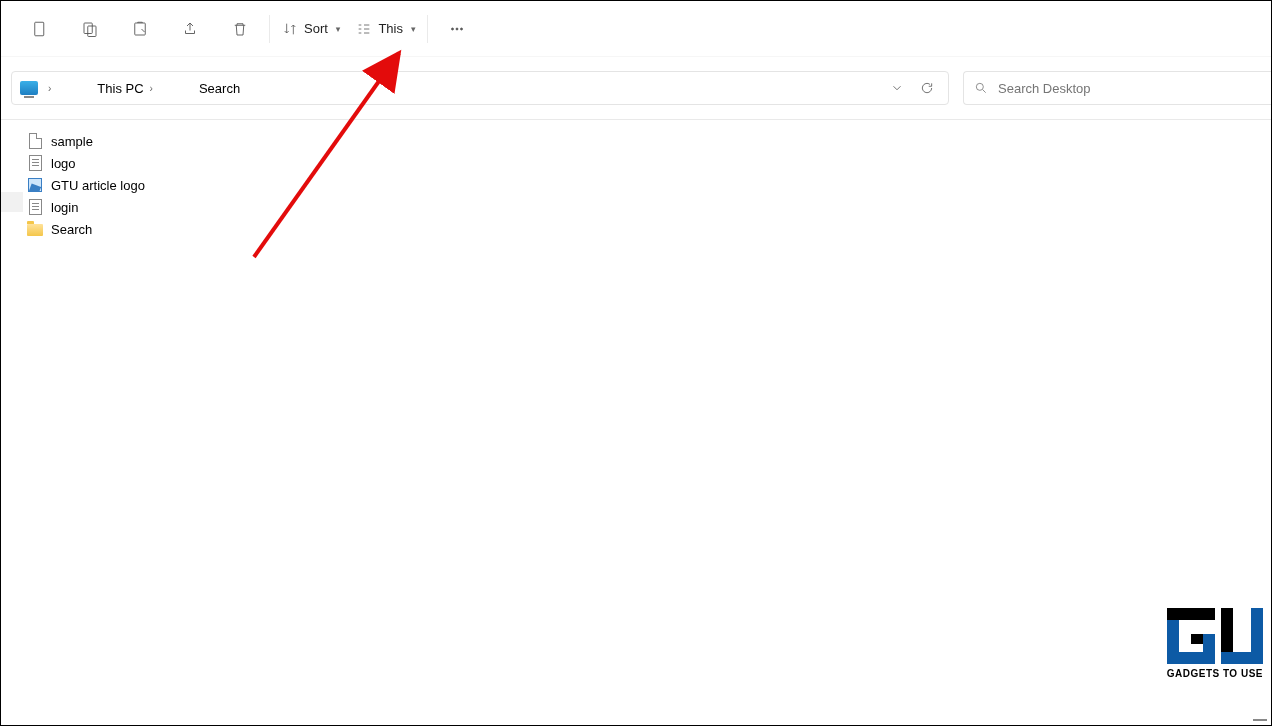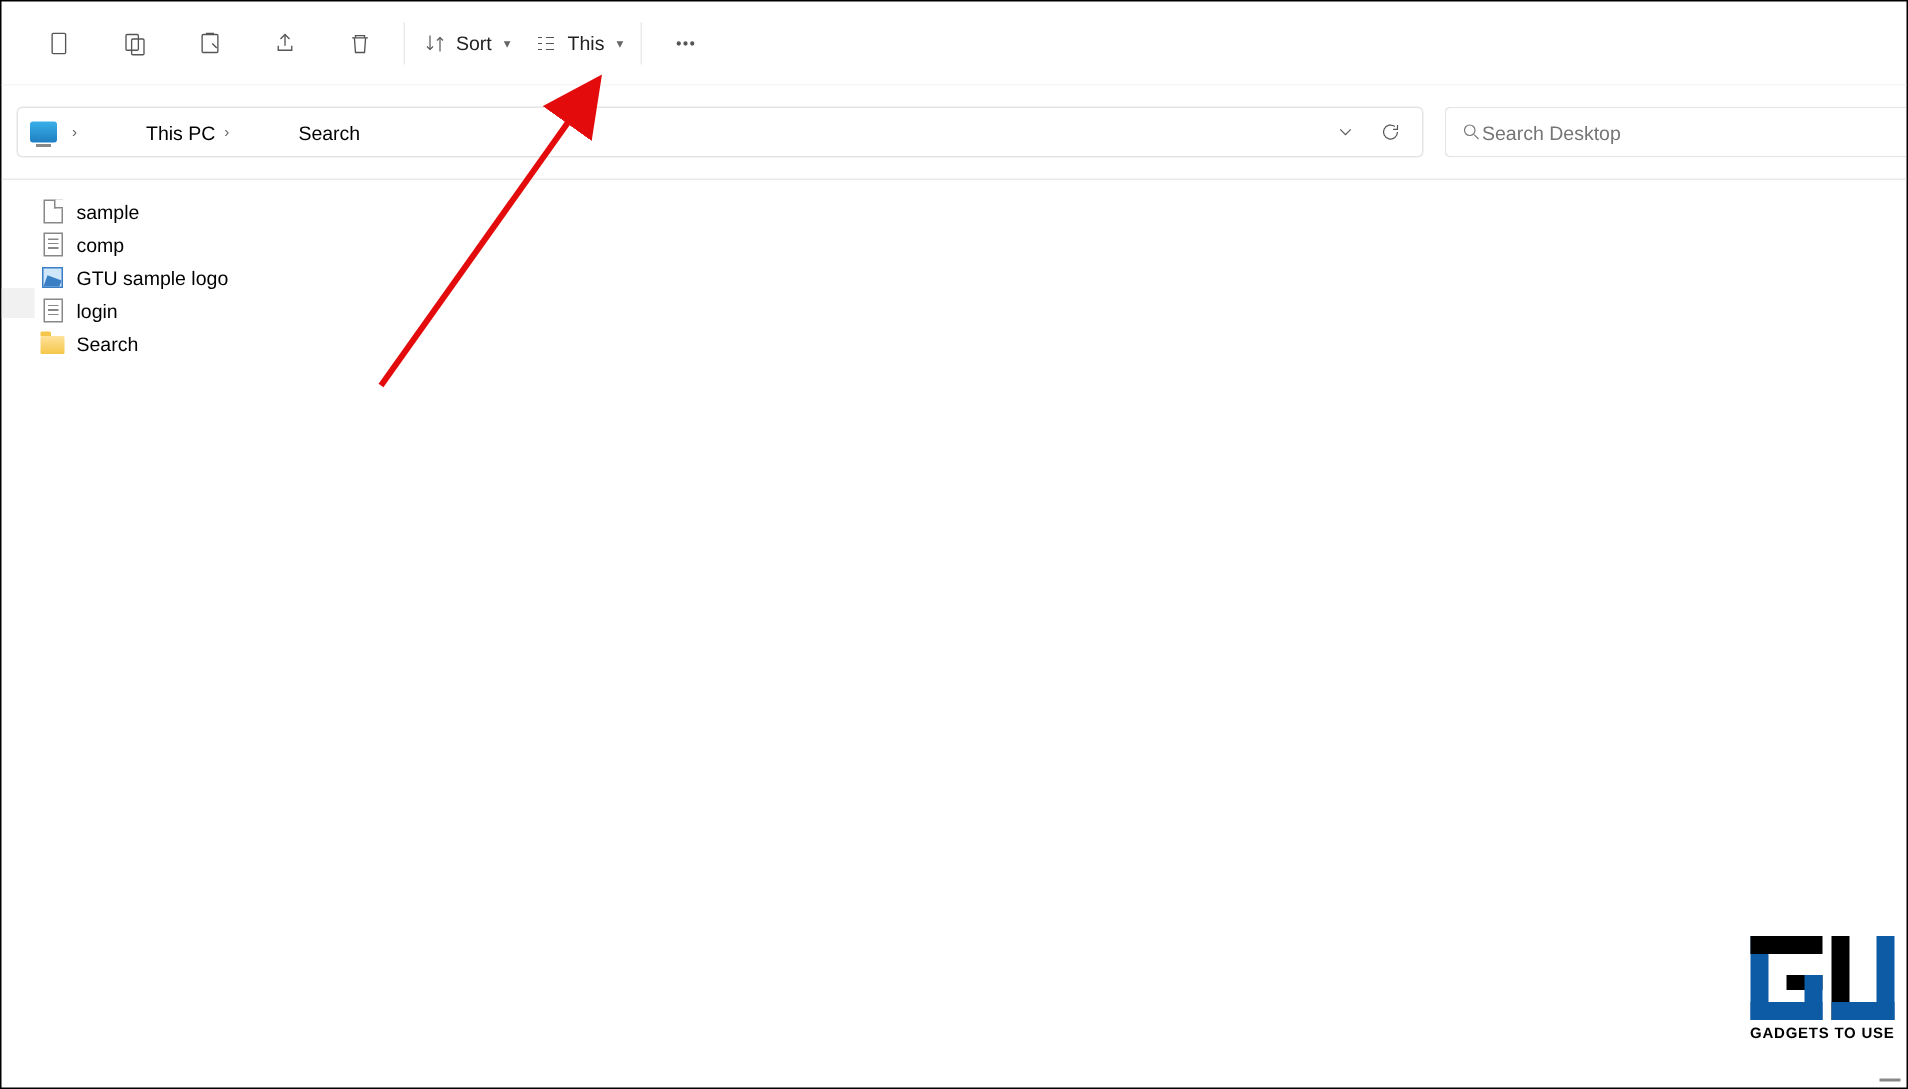--- a/index.html
+++ b/index.html
@@ -86,21 +86,21 @@
   .search-bar {
     width: 308px;
     height: 34px;
     border: 1px solid #e4e4e4;
     border-right: none;
     border-radius: 4px 0 0 4px;
     display: flex;
     align-items: center;
     padding: 12px 10px;
     color: #777;
-    gap: 0;
+    gap: 10px;
   }
   .search-bar svg { width: 14px; height: 14px; stroke: #777; fill: none; stroke-width: 1.4; }
   .search-bar input { border: none; outline: none; font-size: 13px; flex: 1; color: #222; background: transparent; }
 
   
   .content { position: relative; padding: 10px 0 0 22px; }
   .grab-strip {
     position: absolute; left: 0; top: 72px; width: 22px; height: 20px; background: #f1f1f1;
   }
   .file-item {
@@ -133,21 +133,21 @@
   .ico-folder {
     width: 16px; height: 12px; background: linear-gradient(#ffe29a,#f4c64a); border-radius: 1px; position: relative; margin-top: 2px;
   }
   .ico-folder::before { content: ""; position: absolute; top: -3px; left: 0; width: 7px; height: 3px; background: #f4c64a; border-radius: 1px 1px 0 0; }
 
   
   .arrow-svg { position: absolute; left: 0; top: 0; pointer-events: none; }
 
   
   .watermark {
-    position: absolute; right: 8px; bottom: 30px;
+    position: absolute; right: 8px; bottom: 46px;
     display: flex; flex-direction: column; align-items: center;
   }
   .gu-logo { display: flex; align-items: flex-end; }
   .gu-g { position: relative; width: 48px; height: 56px; }
   .gu-g .bar-top { position: absolute; top: 0; left: 0; width: 48px; height: 12px; background: #000; }
   .gu-g .bar-left { position: absolute; top: 0; left: 0; width: 12px; height: 56px; background: #0d5aa5; }
   .gu-g .bar-bot { position: absolute; bottom: 0; left: 0; width: 48px; height: 12px; background: #0d5aa5; }
   .gu-g .bar-mid { position: absolute; top: 26px; right: 0; width: 24px; height: 10px; background: #000; }
   .gu-g .bar-right { position: absolute; top: 26px; right: 0; width: 12px; height: 30px; background: #0d5aa5; }
   .gu-u { position: relative; width: 42px; height: 56px; margin-left: 6px; }
@@ -261,27 +261,27 @@
   <div class="file-item">
     <div class="ico">
         <div class="ico-file"></div>
       </div>
     <span class="lbl">sample</span>
   </div>
   <div class="file-item">
     <div class="ico">
         <div class="ico-text"></div>
       </div>
-    <span class="lbl">comp</span>
+    <span class="lbl">logo</span>
   </div>
   <div class="file-item">
     <div class="ico">
         <div class="ico-img"></div>
       </div>
-    <span class="lbl">GTU sample logo</span>
+    <span class="lbl">GTU article logo</span>
   </div>
   <div class="file-item">
     <div class="ico">
         <div class="ico-text"></div>
       </div>
     <span class="lbl">login</span>
   </div>
   <div class="file-item">
     <div class="ico">
         <div class="ico-folder"></div>

